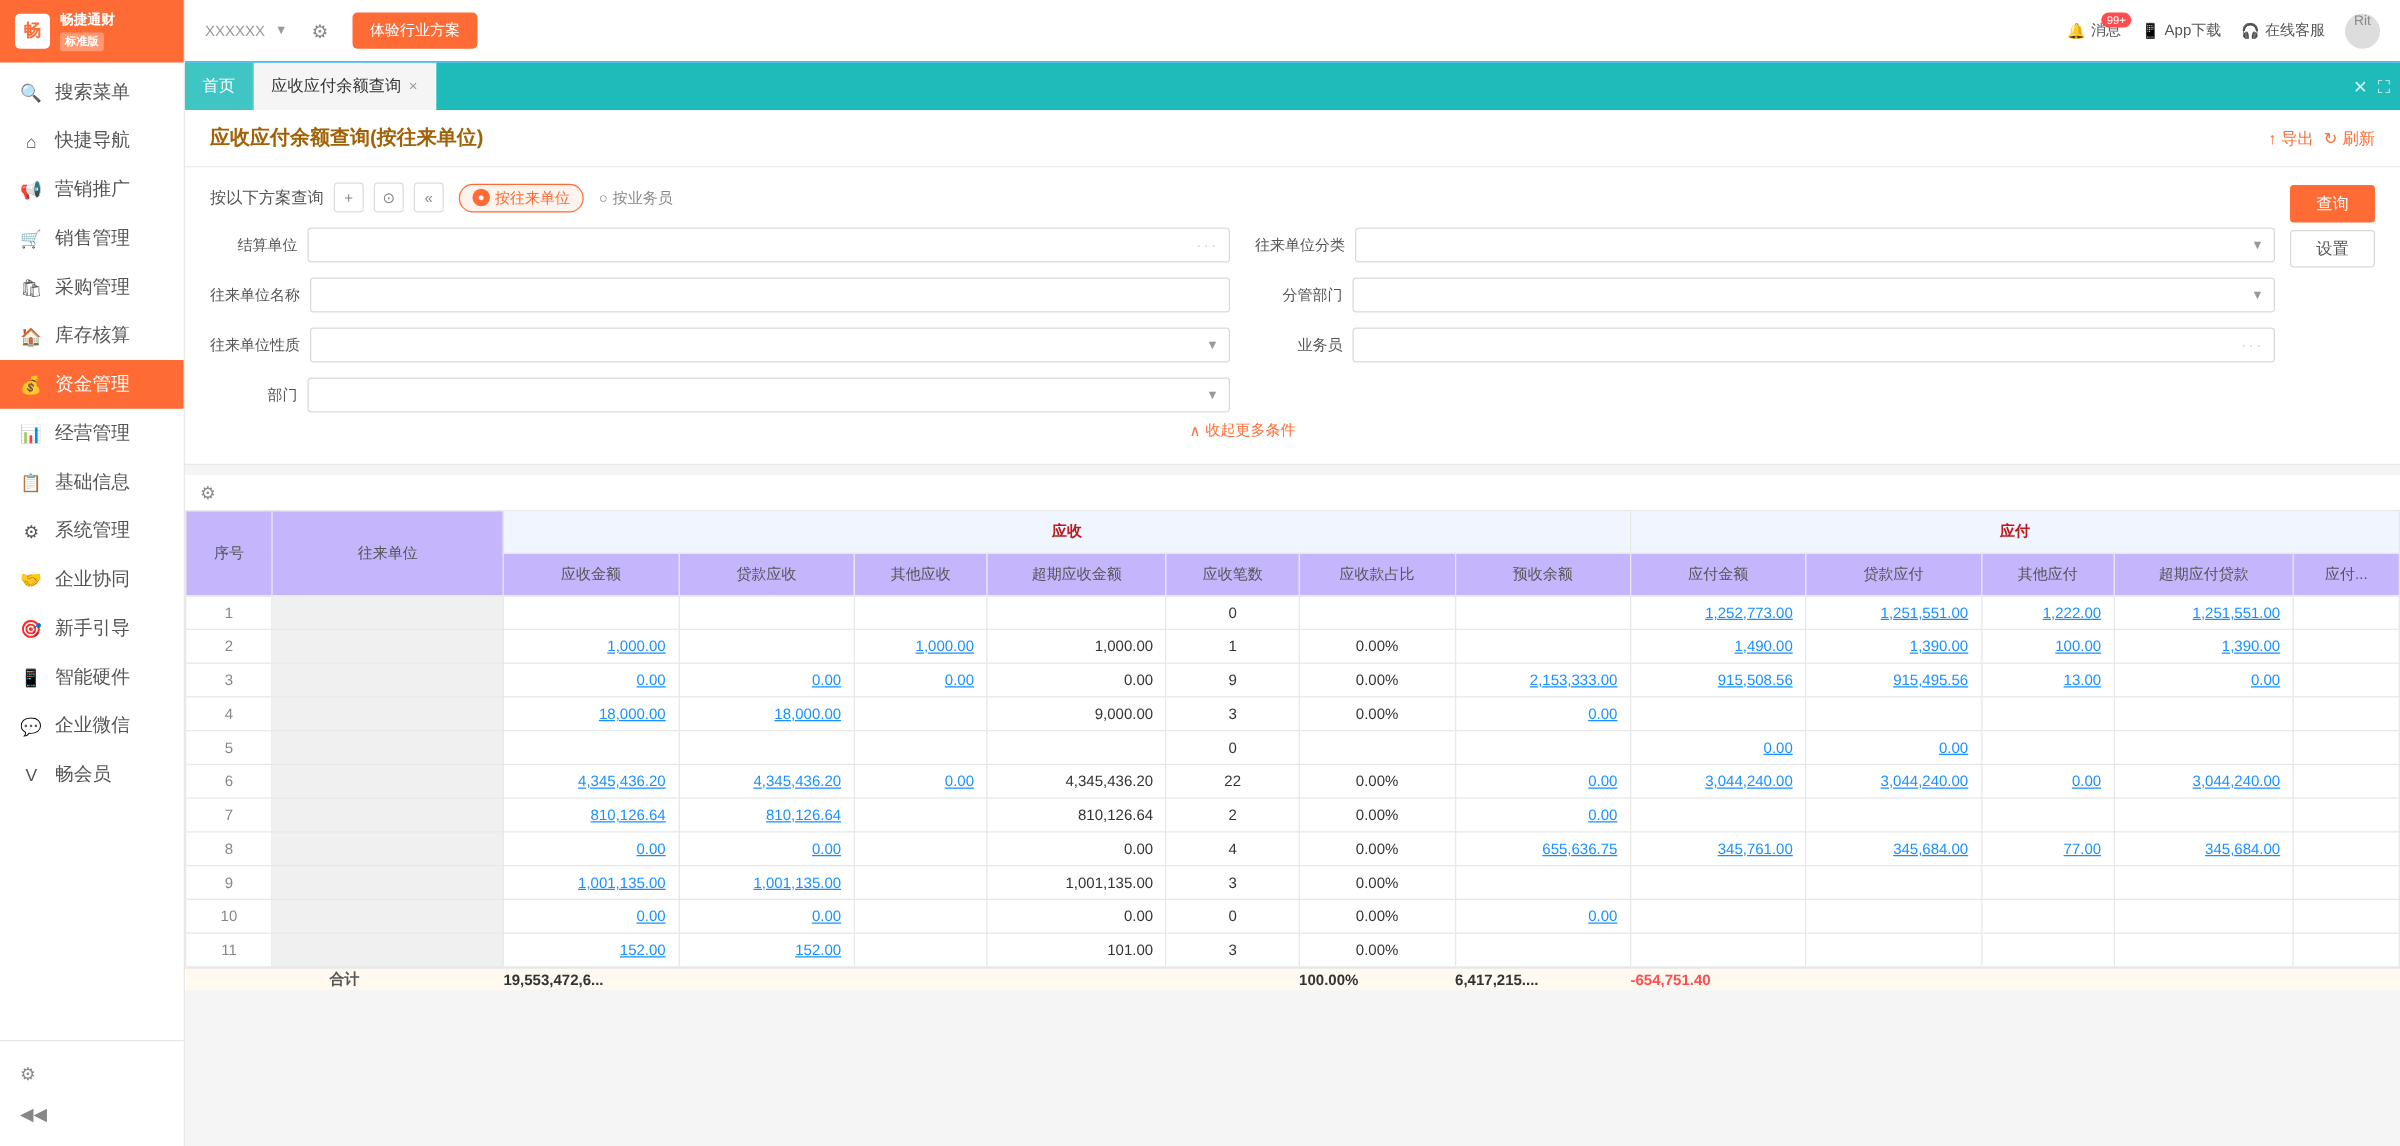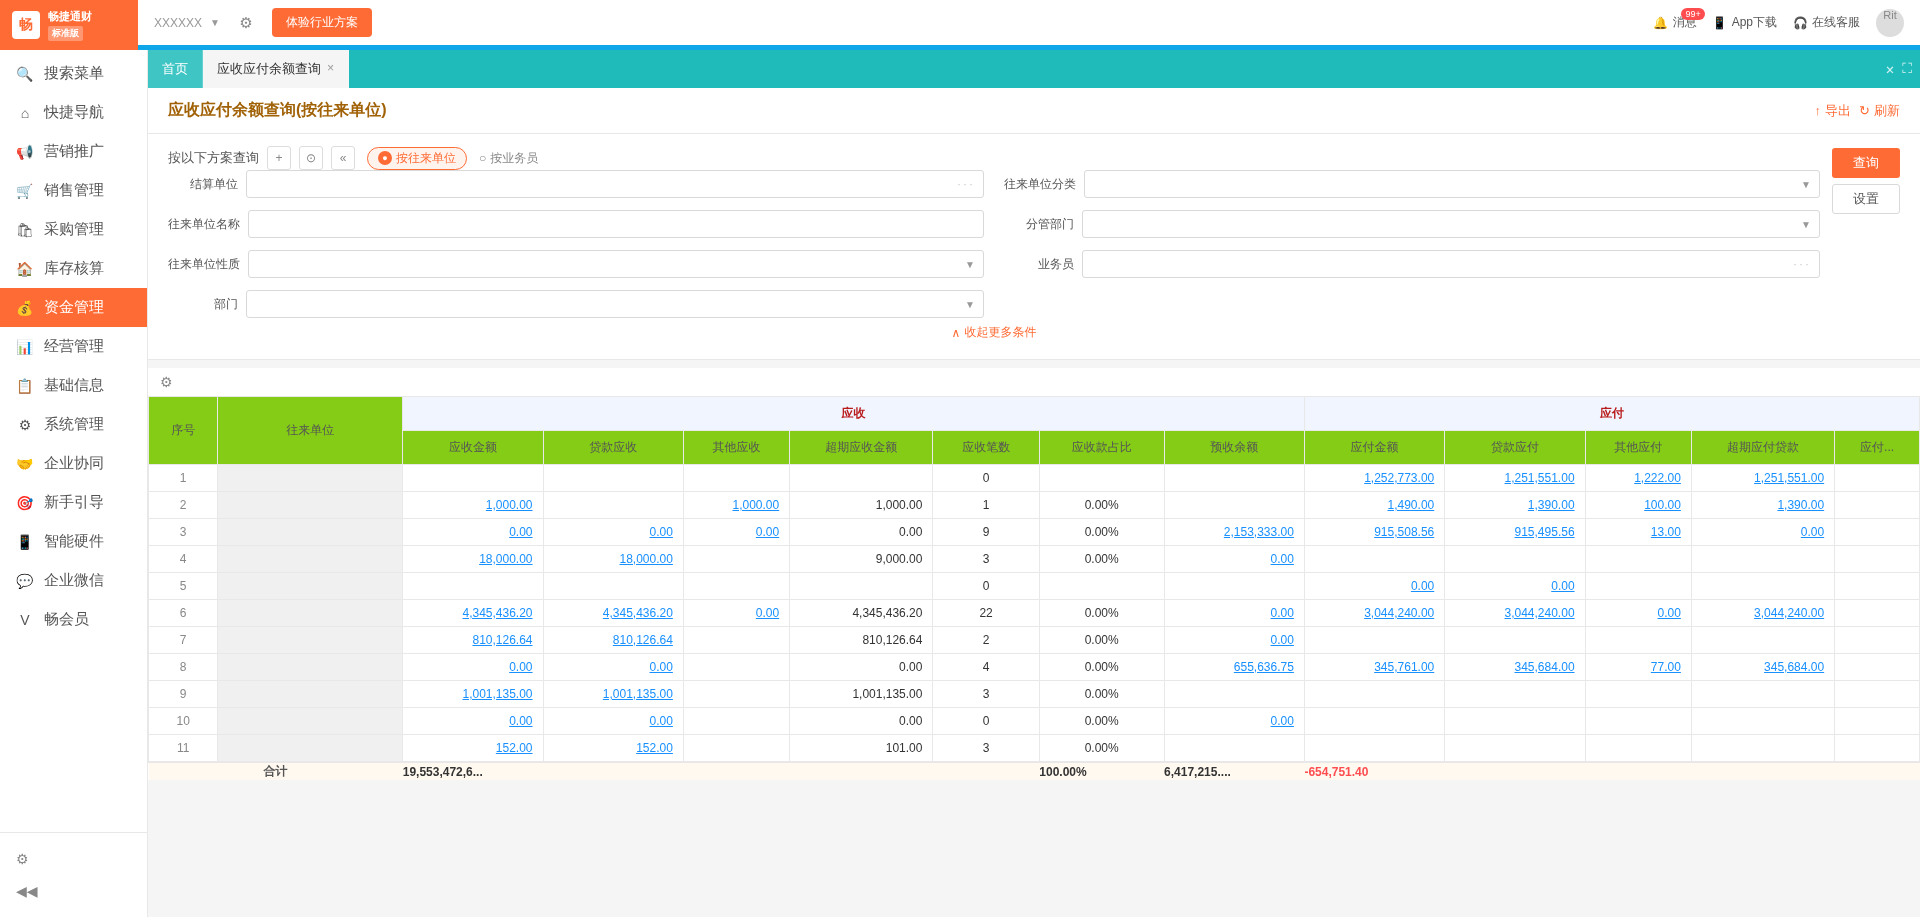--- a/index.html
+++ b/index.html
@@ -22,40 +22,40 @@
     }
     .sidebar-item.active { background: #ff6b35; color: #fff; }
     .sidebar-item .item-icon { width: 18px; height: 18px; margin-right: 10px; display: flex; align-items: center; justify-content: center; font-size: 14px; }
     .sidebar-item .item-label { font-size: 15px; }
     .sidebar-bottom { padding: 10px 0; border-top: 1px solid #e8e8e8; }
     .sidebar-bottom-item { display: flex; align-items: center; padding: 8px 16px; cursor: pointer; color: #888; font-size: 12px; }
     .sidebar-bottom-item .item-icon { margin-right: 8px; font-size: 14px; }
 
     
     .topbar {
-      position: fixed; left: 138px; top: 0; right: 0; height: 50px;
-      background: #fff; border-bottom: 5px solid #0ea5e9;
+      position: fixed; left: 148px; top: 0; right: 0; height: 50px;
+      background: #fff; border-bottom: 1px solid #0ea5e9;
       display: flex; align-items: center; padding: 0 16px; z-index: 100;
     }
     .topbar-breadcrumb { color: #999; font-size: 12px; display: flex; align-items: center; gap: 4px; }
     .topbar-caret { font-size: 10px; color: #999; cursor: pointer; margin-left: 4px; }
     .topbar-gear { width: 28px; height: 28px; display: flex; align-items: center; justify-content: center; color: #888; cursor: pointer; margin-left: 8px; font-size: 15px; }
     .topbar-btn {
       background: #ff6b35; color: #fff; border: none; border-radius: 4px;
       padding: 6px 14px; font-size: 12px; cursor: pointer; margin-left: 12px; white-space: nowrap;
     }
     .topbar-right { margin-left: auto; display: flex; align-items: center; gap: 16px; }
     .topbar-right-item { display: flex; align-items: center; gap: 4px; color: #555; font-size: 12px; cursor: pointer; position: relative; }
     .badge { background: #ff4d4f; color: #fff; border-radius: 8px; font-size: 9px; padding: 1px 4px; position: absolute; top: -6px; right: -8px; }
     .topbar-avatar { width: 28px; height: 28px; background: #ddd; border-radius: 50%; display: flex; align-items: flex-start; justify-content: center; font-size: 11px; color: #888; }
 
     
     .tabbar {
       position: fixed; left: 148px; top: 50px; right: 0; height: 38px;
-      background: #1fbbbb; display: flex; align-items: center; z-index: 99; font-family: Liberation Mono, monospace;
+      background: #1fbbbb; display: flex; align-items: center; z-index: 99;
     }
     .tab {
       height: 38px; display: flex; align-items: center; padding: 0 14px;
       color: rgba(255,255,255,0.8); font-size: 13px; cursor: pointer; border-right: 1px solid rgba(255,255,255,0.2);
     }
     .tab.active { background: #f5f5f5; color: #333; }
     .tab.home { background: rgba(255,255,255,0.15); color: #fff; }
     .tab-close { margin-left: 6px; color: rgba(255,255,255,0.6); font-size: 12px; cursor: pointer; }
     .tab.active .tab-close { color: #999; }
     .tabbar-right { margin-left: auto; display: flex; align-items: center; padding-right: 8px; gap: 8px; }
@@ -73,21 +73,21 @@
       justify-content: space-between; border-bottom: 1px solid #e8e8e8;
     }
     .page-title { font-size: 16px; font-weight: bold; color: #a16207; }
     .page-actions { display: flex; gap: 8px; }
     .page-action-btn { display: flex; align-items: center; gap: 4px; color: #ff6b35; font-size: 13px; cursor: pointer; border: none; background: none; }
 
     
     .search-area {
       background: #fff; padding: 12px 20px; border-bottom: 1px solid #e8e8e8;
     }
-    .search-toolbar { display: flex; align-items: center; gap: 8px; }
+    .search-toolbar { display: flex; align-items: center; gap: 8px; margin-bottom: 12px; }
     .search-toolbar-label { font-size: 13px; color: #555; }
     .toolbar-btn { width: 24px; height: 24px; border: 1px solid #ddd; border-radius: 3px; display: flex; align-items: center; justify-content: center; cursor: pointer; color: #888; font-size: 12px; }
     .filter-tag { display: flex; align-items: center; background: #fff3ee; border: 1px solid #ff6b35; border-radius: 12px; padding: 2px 10px; color: #ff6b35; font-size: 12px; cursor: pointer; }
     .filter-tag-secondary { color: #888; font-size: 12px; display: flex; align-items: center; gap: 4px; cursor: pointer; margin-left: 4px; }
     .filter-tag-icon { width: 14px; height: 14px; background: #ff6b35; border-radius: 50%; display: flex; align-items: center; justify-content: center; color: #fff; font-size: 9px; margin-right: 4px; }
 
     .search-fields { display: grid; grid-template-columns: 1fr 1fr; gap: 12px 20px; }
     .search-field { display: flex; align-items: center; gap: 8px; }
     .search-field-label { font-size: 12px; color: #555; white-space: nowrap; min-width: 70px; text-align: right; }
     .search-field-input {
@@ -103,21 +103,21 @@
     .query-btn { background: #ff6b35; color: #fff; border: none; border-radius: 3px; padding: 6px 20px; font-size: 13px; cursor: pointer; }
     .setting-btn { background: #fff; color: #555; border: 1px solid #d9d9d9; border-radius: 3px; padding: 5px 20px; font-size: 13px; cursor: pointer; }
 
     
     .table-area { background: #fff; margin: 8px 0 0 0; }
     .table-settings-bar { padding: 6px 12px; display: flex; align-items: center; }
     .table-settings-icon { font-size: 14px; color: #888; cursor: pointer; }
 
     table { width: 100%; border-collapse: collapse; font-size: 12px; }
     thead th {
-      background: #84cc16; border: 1px solid #e8e8e8; padding: 8px 10px;
+      background: #c4b5fd; border: 1px solid #e8e8e8; padding: 8px 10px;
       text-align: center; color: #555; font-weight: 500; white-space: nowrap;
     }
     thead th.group-header { background: #f0f5ff; color: #b91c1c; font-weight: 700; }
     tbody td {
       border: 1px solid #e8e8e8; padding: 6px 10px; text-align: right;
       color: #333; white-space: nowrap;
     }
     tbody td.text-center { text-align: center; }
     tbody td.underline { color: #1890ff; text-decoration: underline; cursor: pointer; }
     .row-num { text-align: center; color: #888; }

